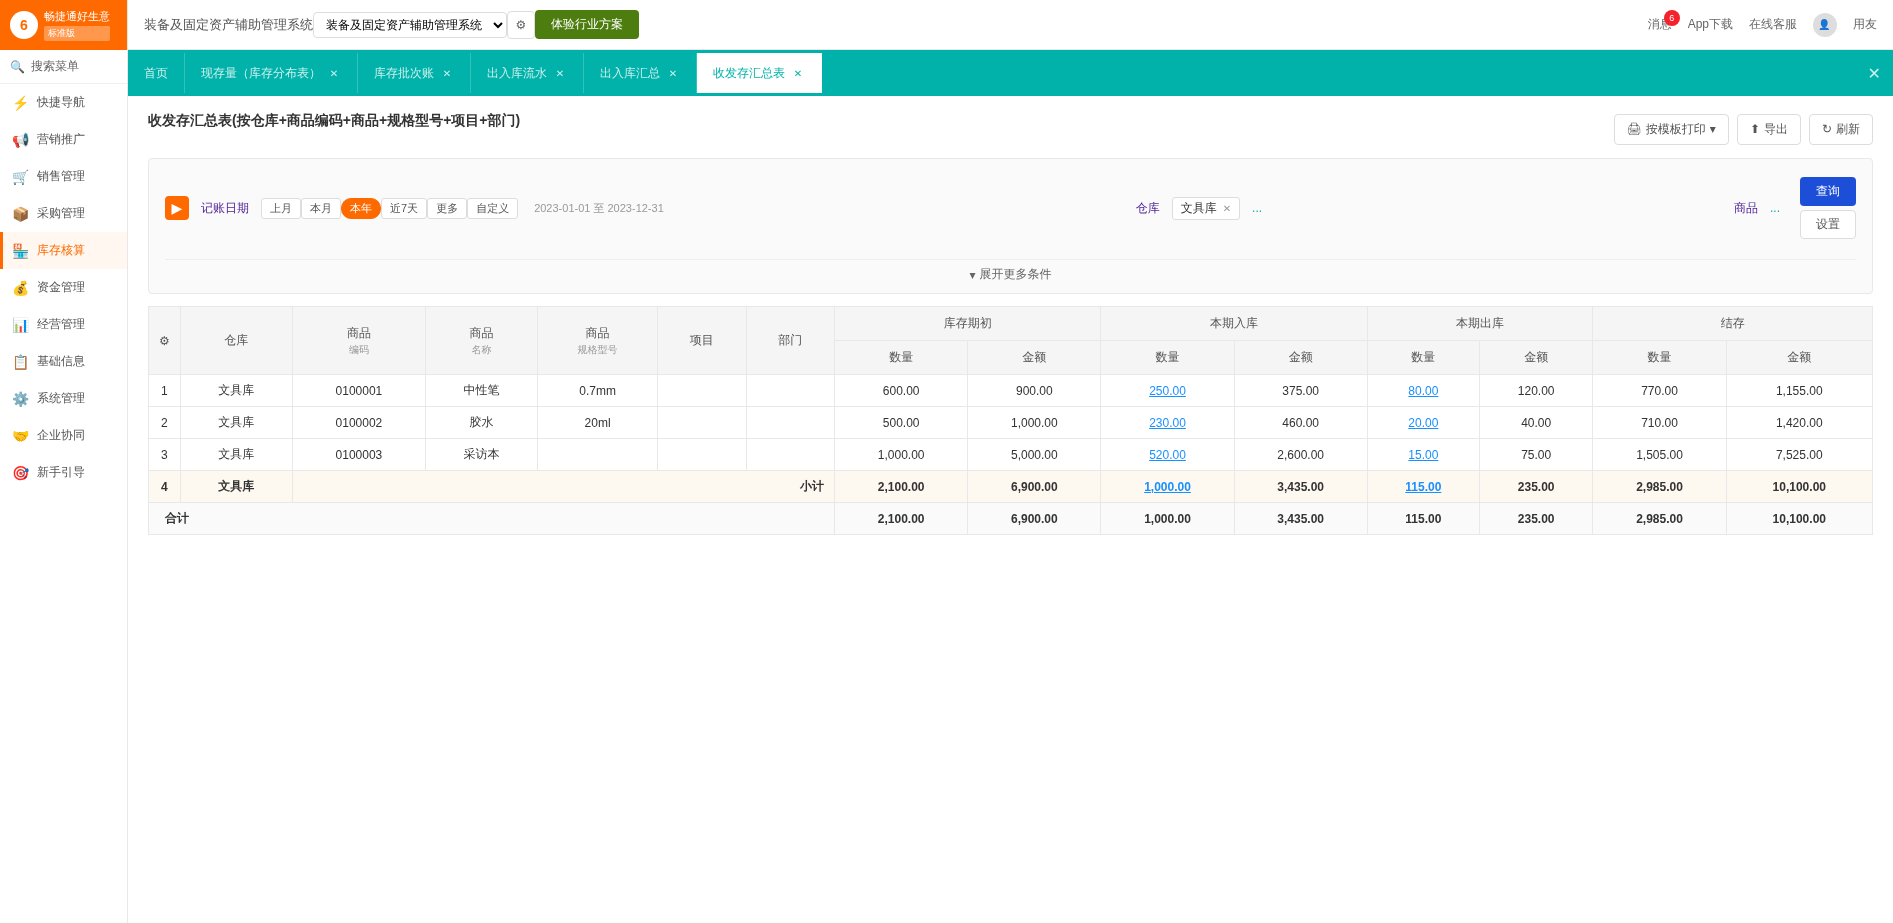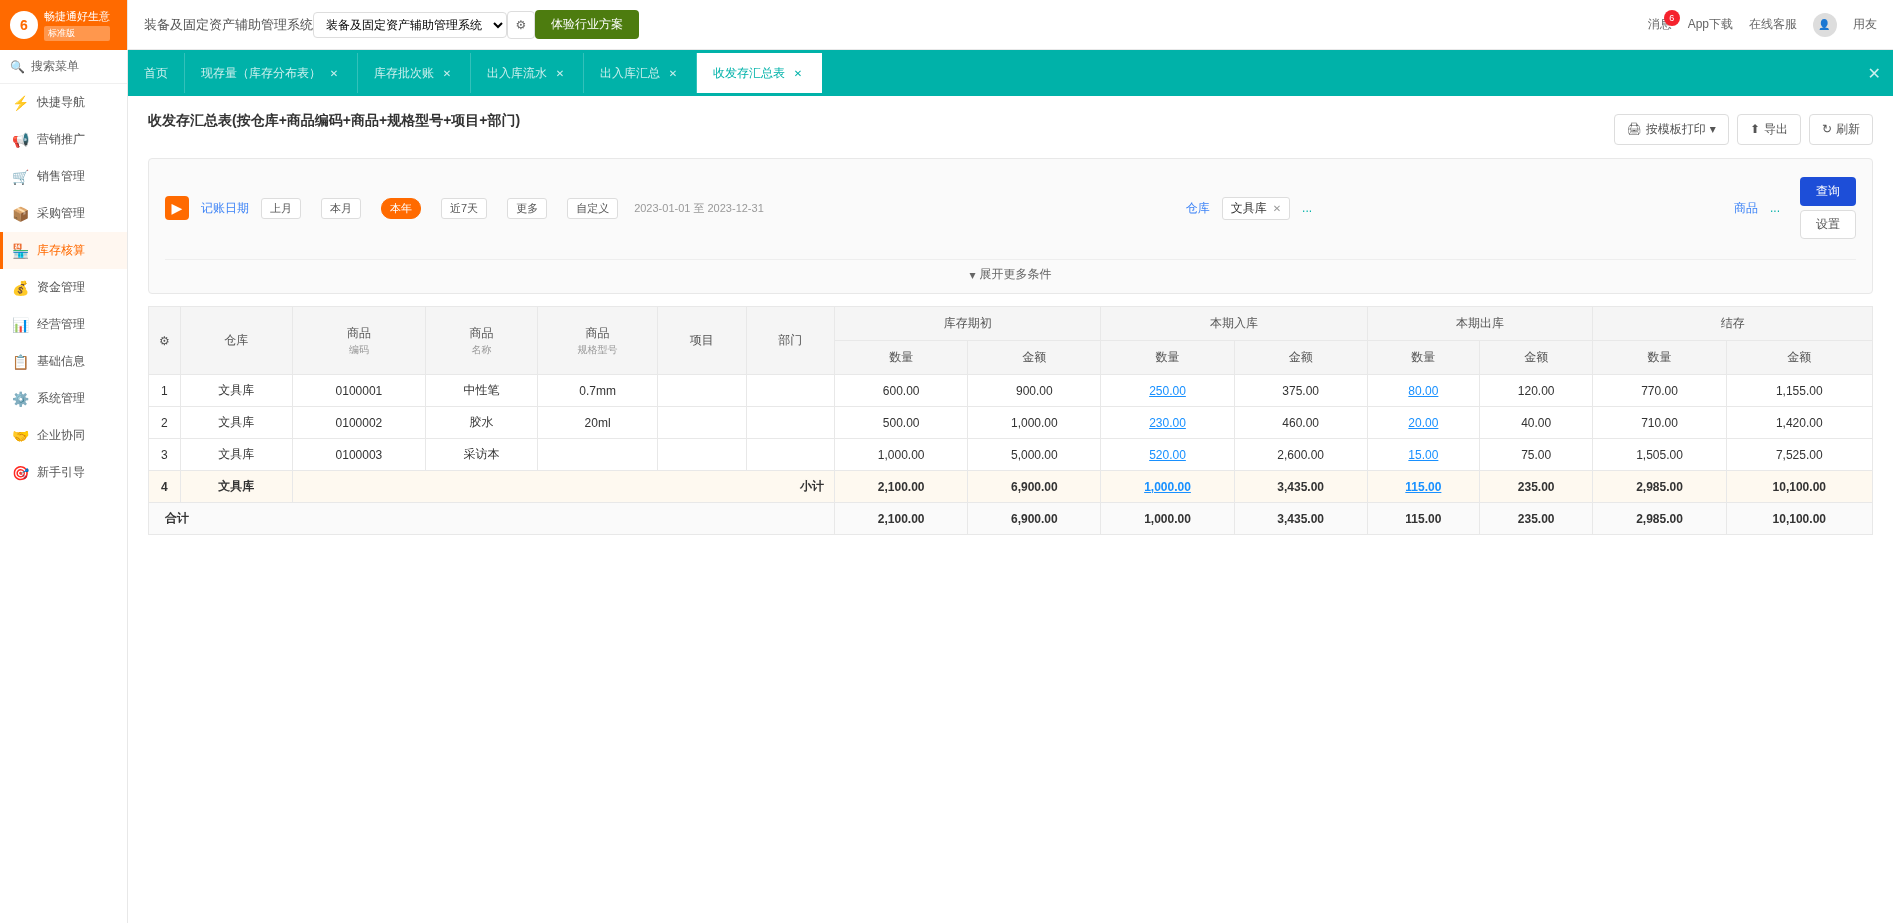--- a/index.html
+++ b/index.html
@@ -41,22 +41,22 @@
     
     .page-content { flex: 1; background: #fff; margin: 0; overflow: auto; }
     .page-inner { padding: 16px 20px; }
 
     
     .page-title { font-size: 14px; font-weight: bold; color: #333; margin-bottom: 16px; }
 
     
     .filter-area { background: #fafafa; border: 1px solid #e8e8e8; border-radius: 4px; padding: 10px 16px; margin-bottom: 12px; display: flex; align-items: center; gap: 12px; flex-wrap: wrap; }
     .filter-toggle { width: 24px; height: 24px; background: #ff6a00; color: #fff; border-radius: 4px; display: flex; align-items: center; justify-content: center; cursor: pointer; font-size: 14px; }
-    .filter-label { color: #3b82f6; font-size: 12px; white-space: nowrap; }
-    .date-btns { display: flex; align-items: center; gap: 20px; }
+    .filter-label { color: #4c1d95; font-size: 12px; white-space: nowrap; }
+    .date-btns { display: flex; align-items: center; gap: 0; }
     .date-btn { padding: 2px 8px; border: 1px solid #ddd; border-radius: 3px; font-size: 11px; cursor: pointer; color: #555; background: #fff; }
     .date-btn.active { background: #ff6a00; color: #fff; border-color: #ff6a00; border-radius: 10px; }
     .date-range { font-size: 11px; color: #999; margin-left: 4px; }
     .warehouse-tag { display: flex; align-items: center; gap: 4px; background: #fff; border: 1px solid #ddd; border-radius: 3px; padding: 2px 8px; font-size: 12px; }
     .warehouse-tag .remove { cursor: pointer; color: #999; font-size: 10px; margin-left: 2px; }
     .more-btn { color: #00b2a9; cursor: pointer; font-size: 12px; }
     .btn-primary { background: #1d4ed8; color: #fff; border: none; padding: 6px 16px; border-radius: 4px; font-size: 12px; cursor: pointer; }
     .btn-default { background: #fff; color: #555; border: 1px solid #ddd; padding: 6px 12px; border-radius: 4px; font-size: 12px; cursor: pointer; display: flex; align-items: center; gap: 4px; }
     .setting-btn { background: #fff; color: #555; border: 1px solid #ddd; padding: 5px 10px; border-radius: 4px; font-size: 12px; cursor: pointer; }
 

